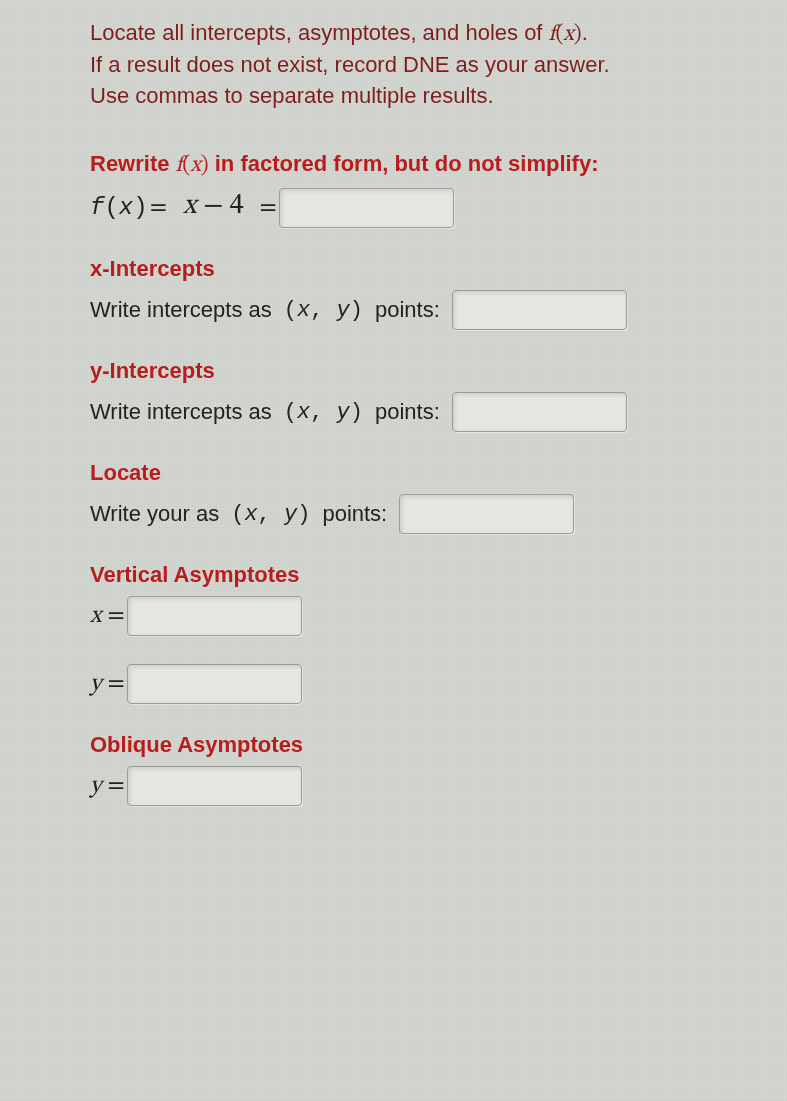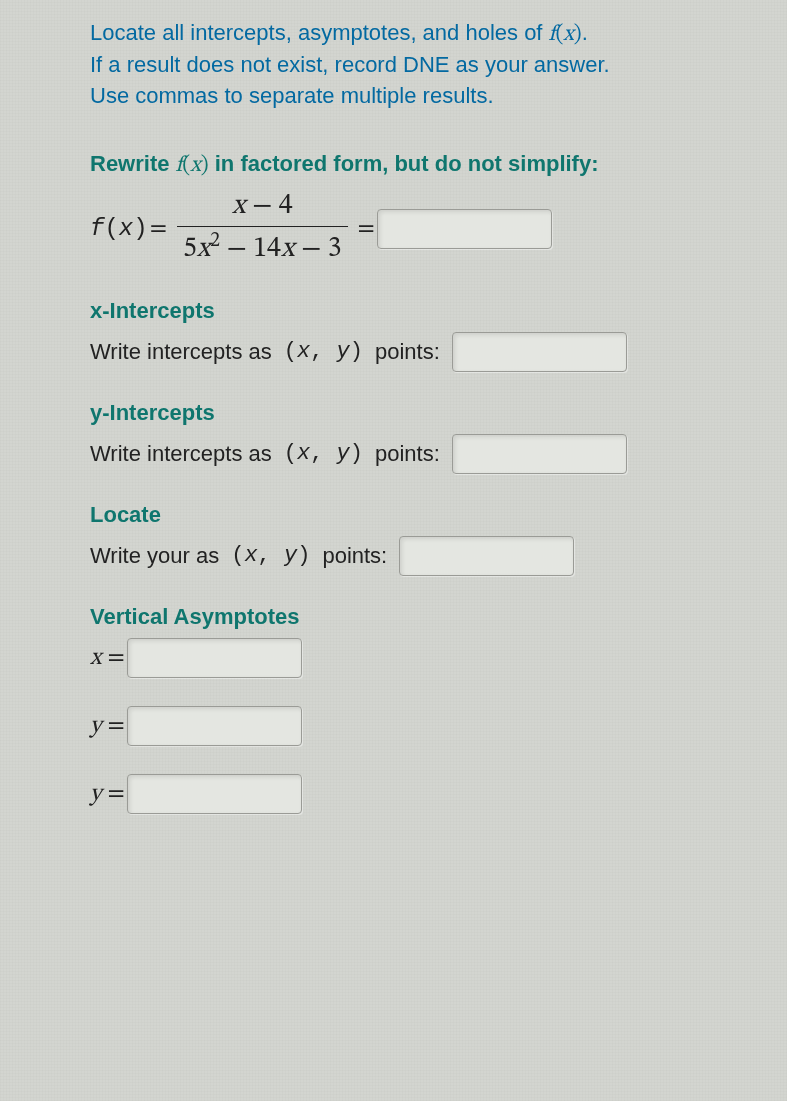--- a/index.html
+++ b/index.html
@@ -15,30 +15,30 @@
     color: #222;
   }
   .page {
     padding: 18px 30px 20px 90px;
     box-sizing: border-box;
   }
   .intro {
     font-size: 22px;
     line-height: 1.4;
     margin-bottom: 40px;
-    color: #0369a1;
+    color: #7f1d1d;
     font-weight: 500;
   }
   .section {
     margin-bottom: 28px;
   }
   .heading {
     font-weight: 700;
     font-size: 22px;
-    color: #0f766e;
+    color: #b91c1c;
     margin-bottom: 8px;
   }
   .promptline {
     font-size: 22px;
     color: #222;
     display: flex;
     align-items: center;
     flex-wrap: wrap;
     gap: 12px;
   }
@@ -113,21 +113,20 @@
 
   <div class="section">
     <div class="heading">
       <span>Rewrite </span><span class="fn" style="font-weight:400;"><span class="mi">f</span>(<span class="mi">x</span>)</span><span> in factored form, but do not simplify:</span>
     </div>
     <div class="eqline">
       <span class="math"><span class="mi">f</span>(<span class="mi">x</span>)</span>
       <span class="eqsign">=</span>
       <span class="frac">
         <span class="num"><span class="mi">x</span> − 4</span>
-        <span class="den">5<span class="mi">x</span><span class="sup">2</span> − 14<span class="mi">x</span> − 3</span>
       </span>
       <span class="eqsign">=</span>
       <input class="answerbox small" type="text" style="">
     </div>
   </div>
 
   <div class="section">
     <div class="heading">x-Intercepts</div>
     <div class="promptline">
       <span>Write intercepts as </span>
@@ -168,20 +167,21 @@
 
   <div class="section">
     <div class="inline-group">
       <span class="inline-eq">y</span>
       <span class="eqsign">=</span>
       <input class="answerbox small" type="text" style="">
     </div>
   </div>
 
   <div class="section" style="margin-bottom:0;">
+    <div class="heading">Oblique Asymptotes</div>
     <div class="inline-group">
       <span class="inline-eq">y</span>
       <span class="eqsign">=</span>
       <input class="answerbox small" type="text" style="">
     </div>
   </div>
 
 </div>
 
 </body></html>

